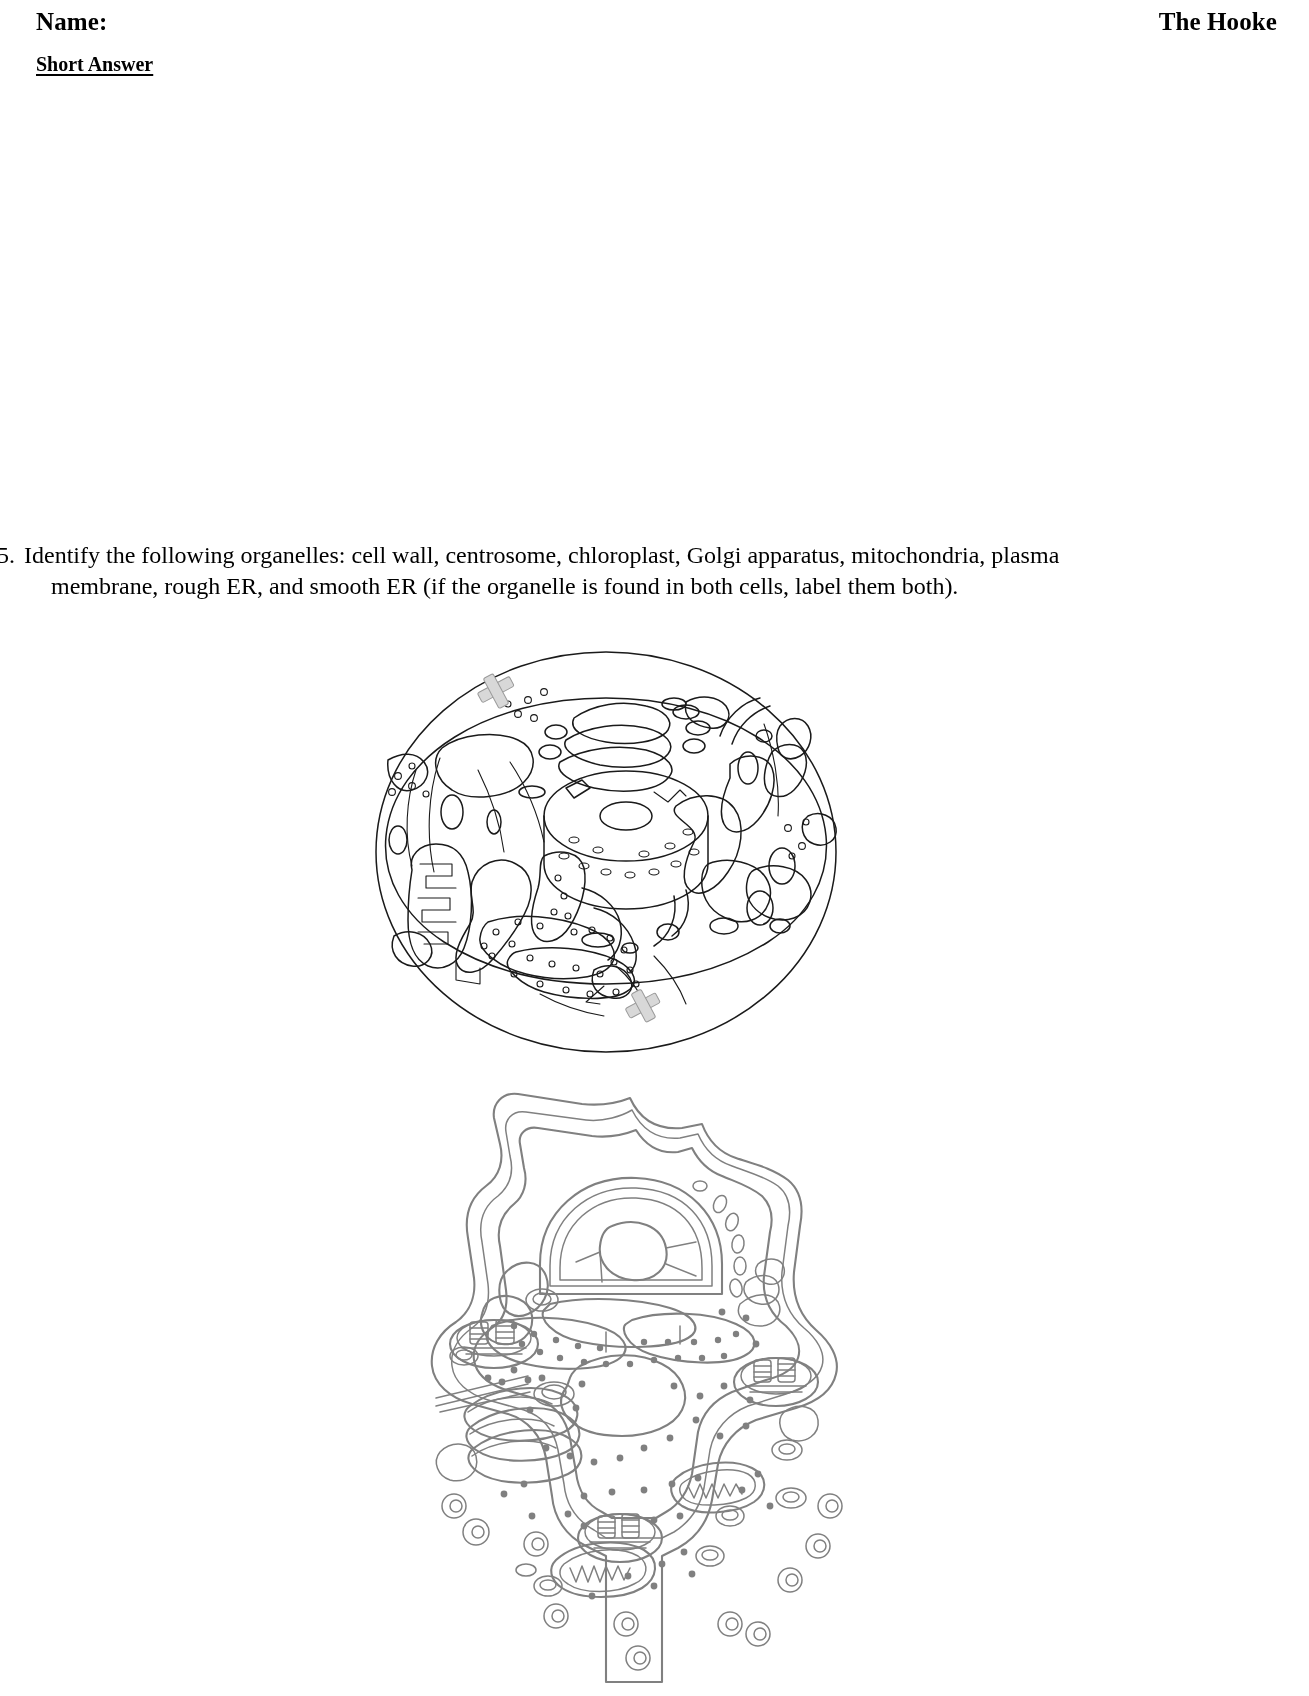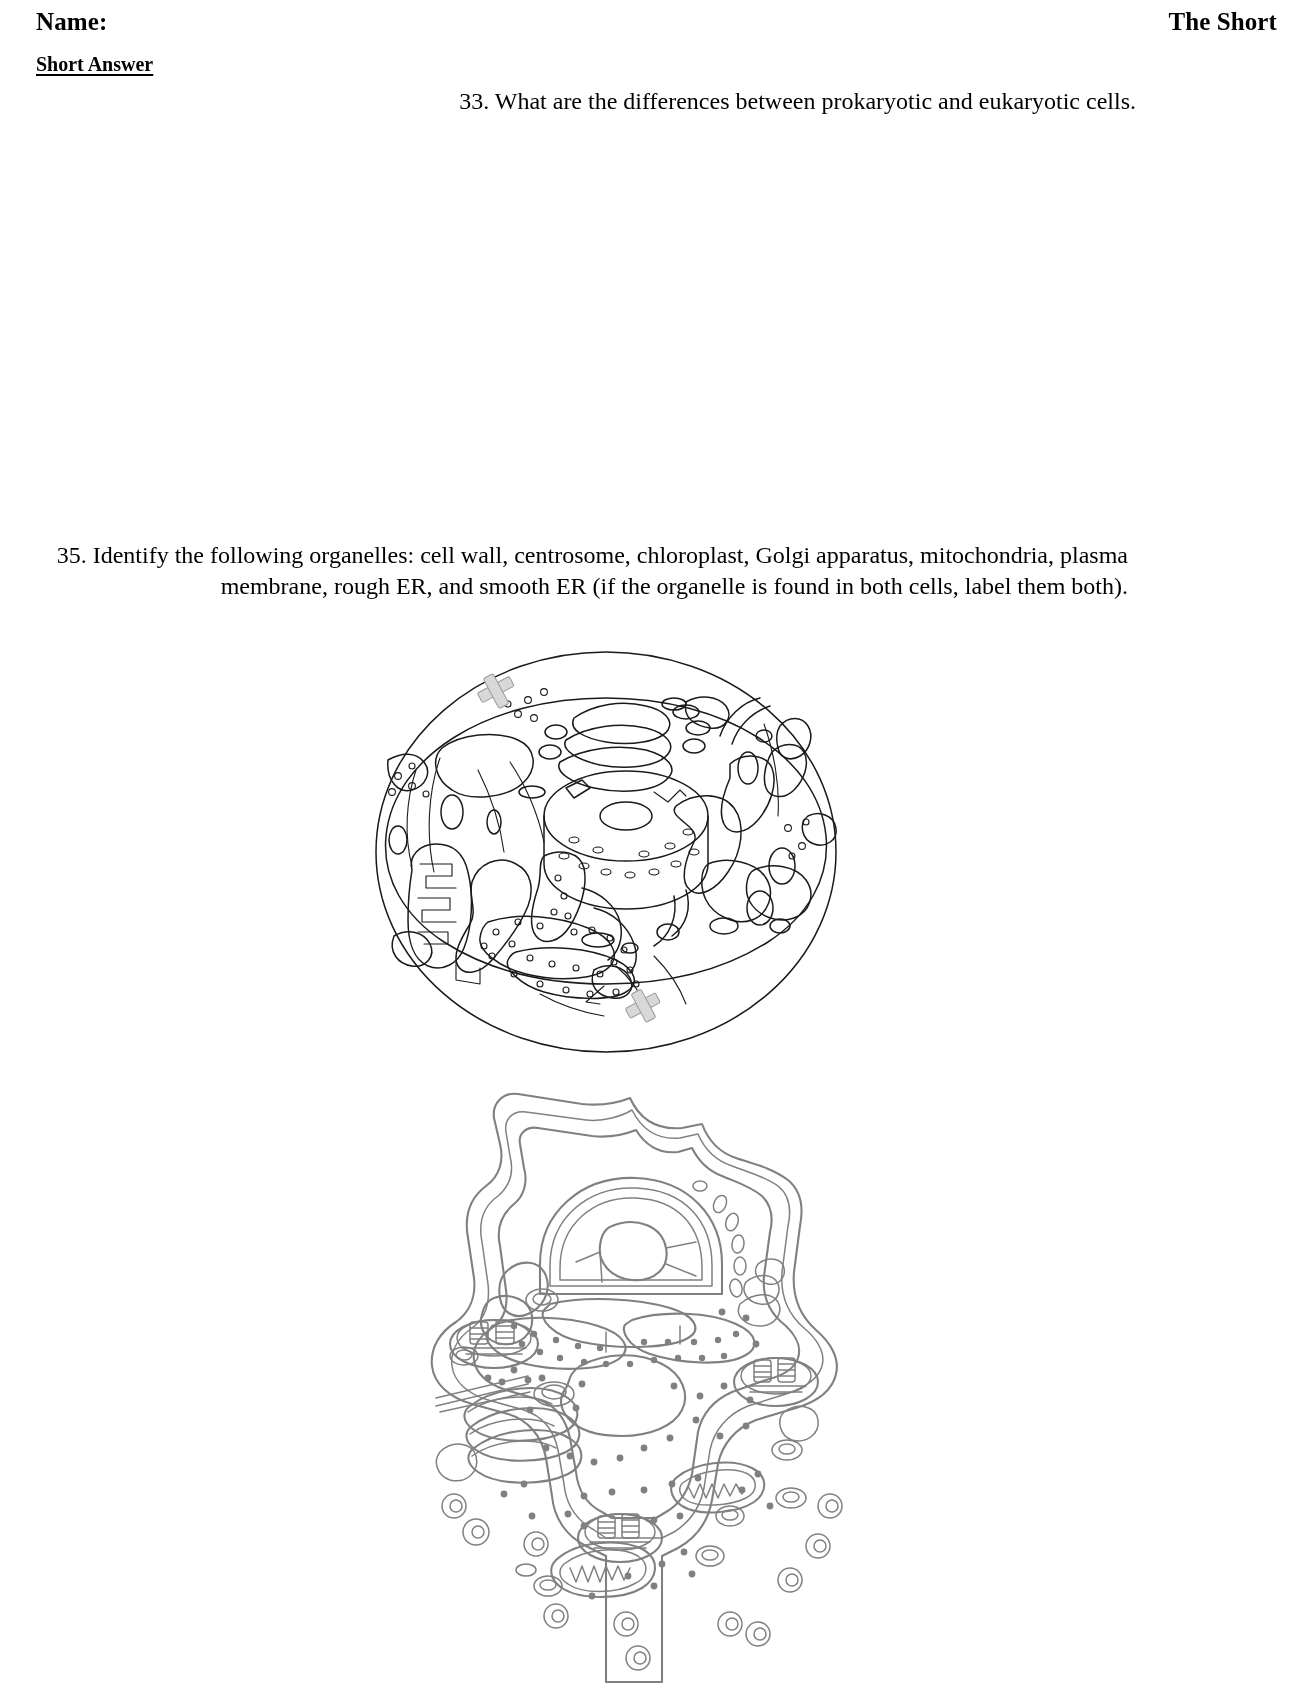--- a/index.html
+++ b/index.html
@@ -15,21 +15,20 @@
     color: #000000;
     overflow: hidden;
   }
 
   .page {
     position: relative;
     width: 1309px;
     height: 1696px;
     box-sizing: border-box;
     padding: 15px;
-    text-align: right;
   }
 
   
   .header-row {
     position: absolute;
     top: 8px;
     left: 36px;
     right: 32px;
     display: flex;
     justify-content: space-between;
@@ -138,29 +137,25 @@
     stroke: none;
   }
 </style>
 </head>
 <body>
 
 <div class="page">
 
   <div class="header-row">
     <span class="header-name">Name:</span>
-    <span class="header-title">The Short</span>
+    <span class="header-title">The Hooke</span>
   </div>
 
   <div class="section-heading">Short Answer</div>
 
-  <div class="question q33">
-    <span class="q-number">33.</span>
-    <span class="q-text">What are the differences between prokaryotic and eukaryotic cells.</span>
-  </div>
 
 
   <div class="question q35">
     <span class="q-body"><span class="q-number">35.</span> <span class="q-text">Identify the following organelles: cell wall, centrosome, chloroplast, Golgi apparatus, mitochondria, plasma membrane, rough ER, and smooth ER (if the organelle is found in both cells, label them both).</span></span>
   </div>
 
   <div class="figure" id="animal-cell-figure">
     <svg viewBox="0 0 476 424" xmlns="http://www.w3.org/2000/svg">
 
       <ellipse cx="238" cy="212" rx="230" ry="200" class="animal-ink" fill="#ffffff"></ellipse>

